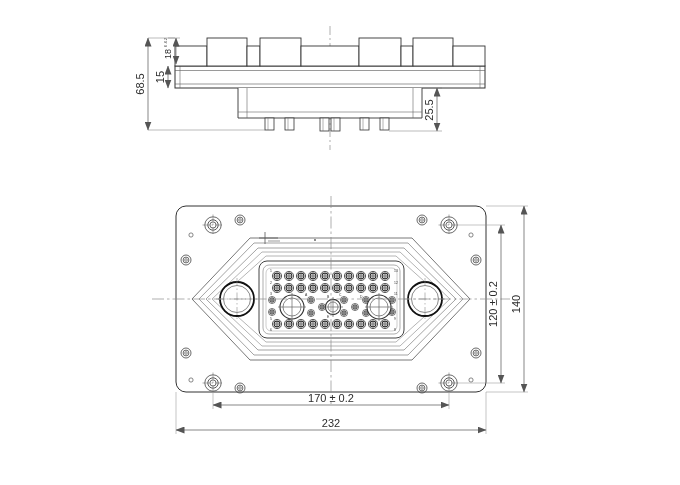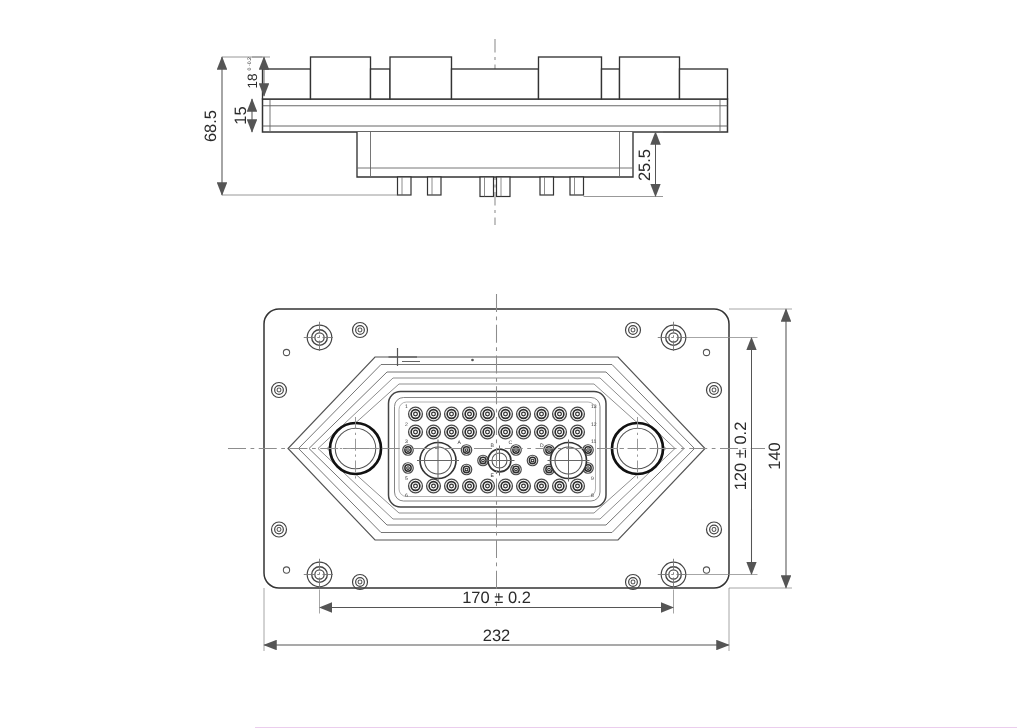--- a/index.html
+++ b/index.html
@@ -1,18 +1,18 @@
 <!DOCTYPE html>
 <html><head>
 <meta charset="utf-8">
 <style>
   html,body{margin:0;padding:0;background:#ffffff;}
   body{width:680px;height:485px;overflow:hidden;
        font-family:"Liberation Sans","DejaVu Sans",sans-serif;}
-  #sheet{position:relative;width:680px;height:485px;background:#a21caf;}
+  #sheet{position:relative;width:680px;height:485px;background:#4d7c0f;}
   svg{display:block;}
   .dimtext{font-family:"Liberation Sans","DejaVu Sans",sans-serif;
            font-size:11px;fill:#2b2b2b;}
   .dimtext.small{font-size:9px;}
   .tiny{font-size:3.4px;fill:#333;font-family:"Liberation Sans",sans-serif;}
 </style>
 </head>
 <body>
 
 <div id="sheet">

